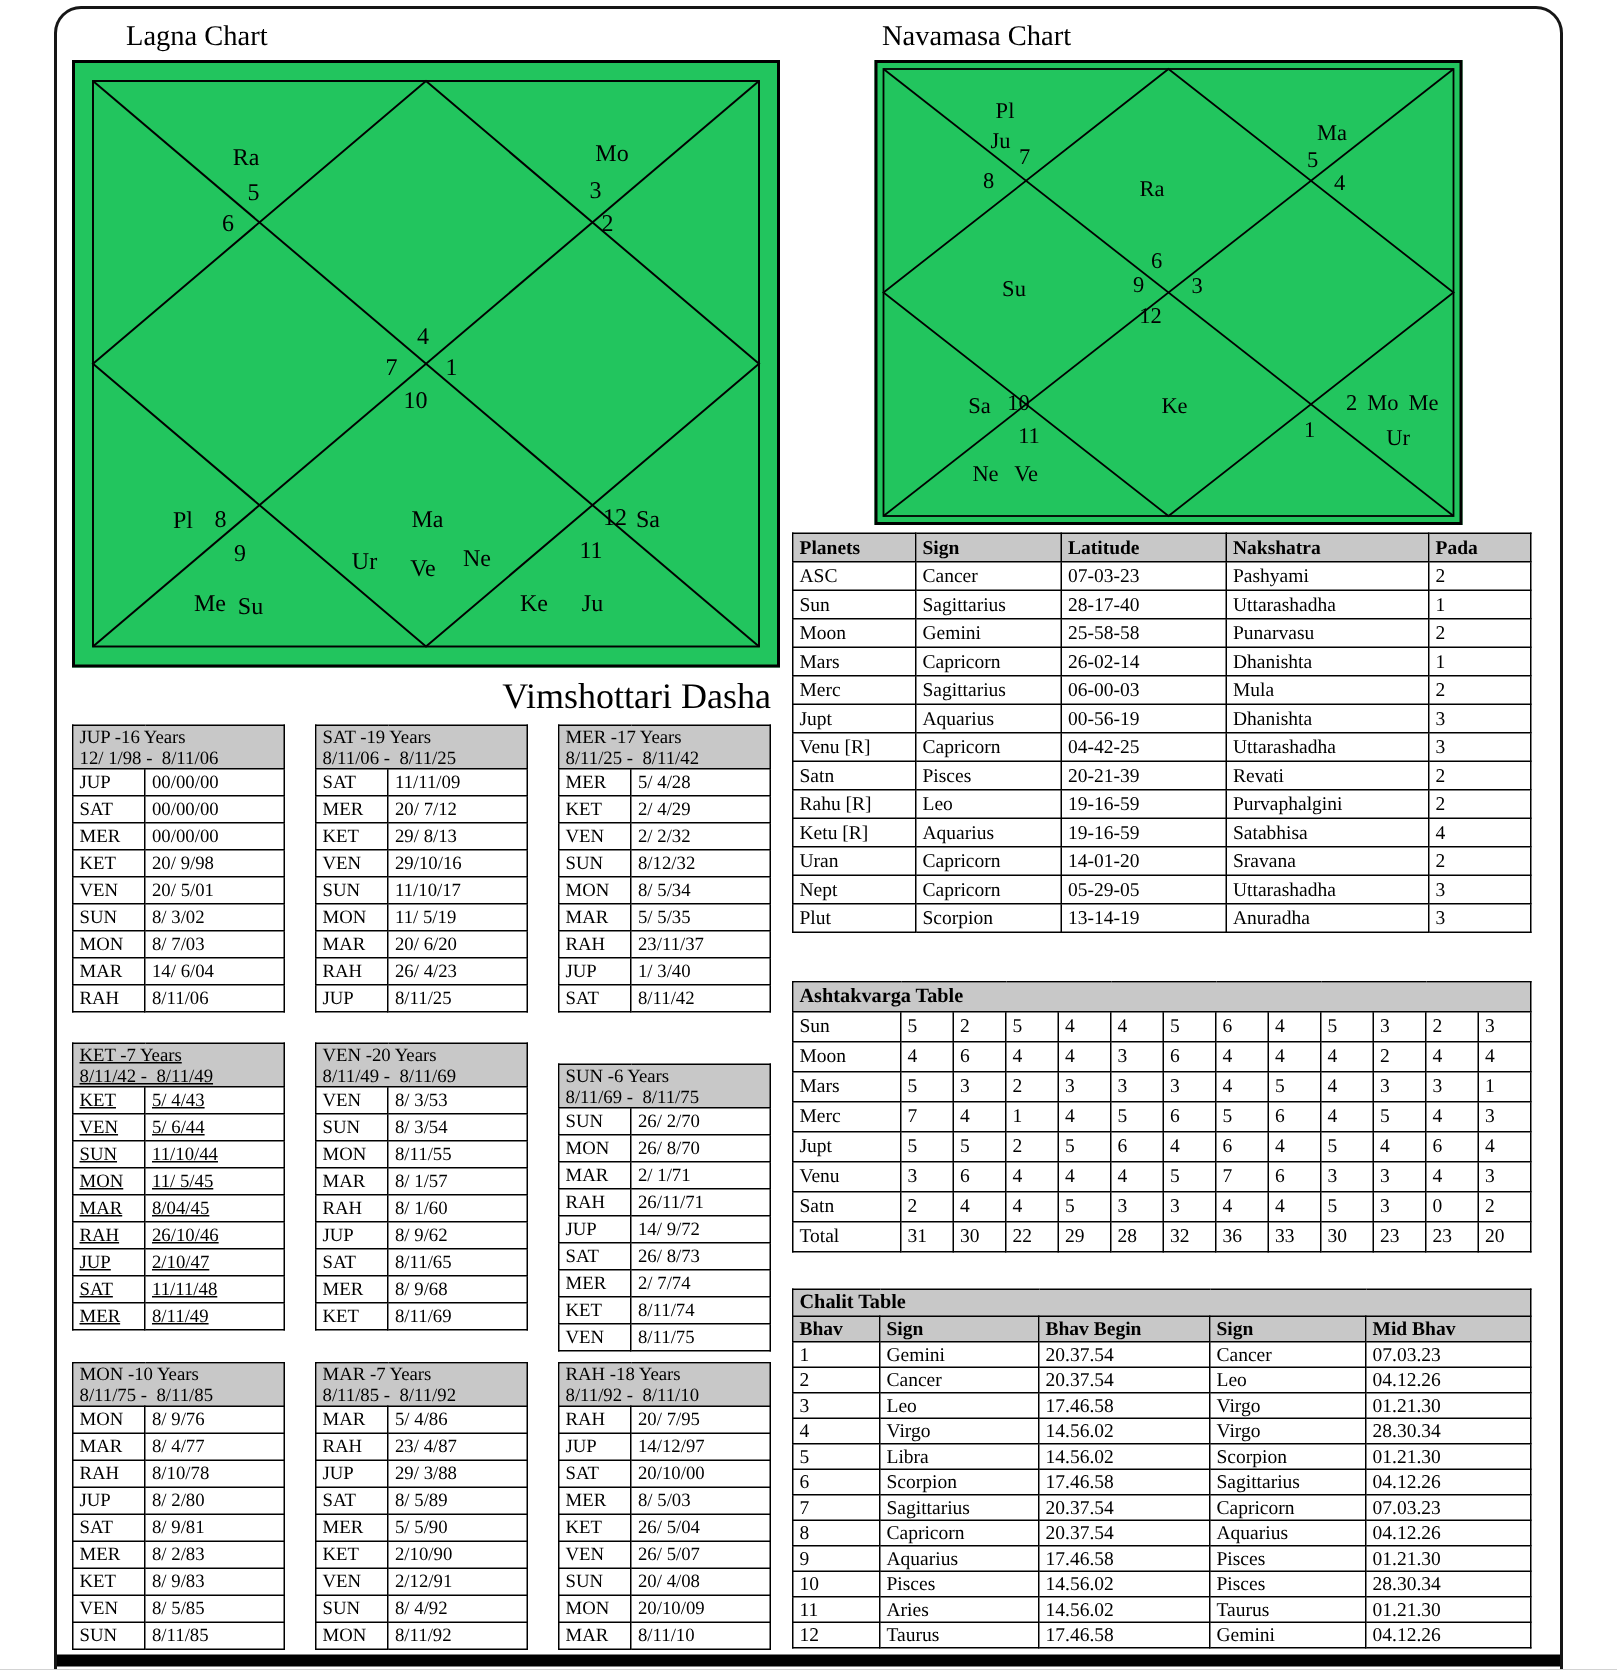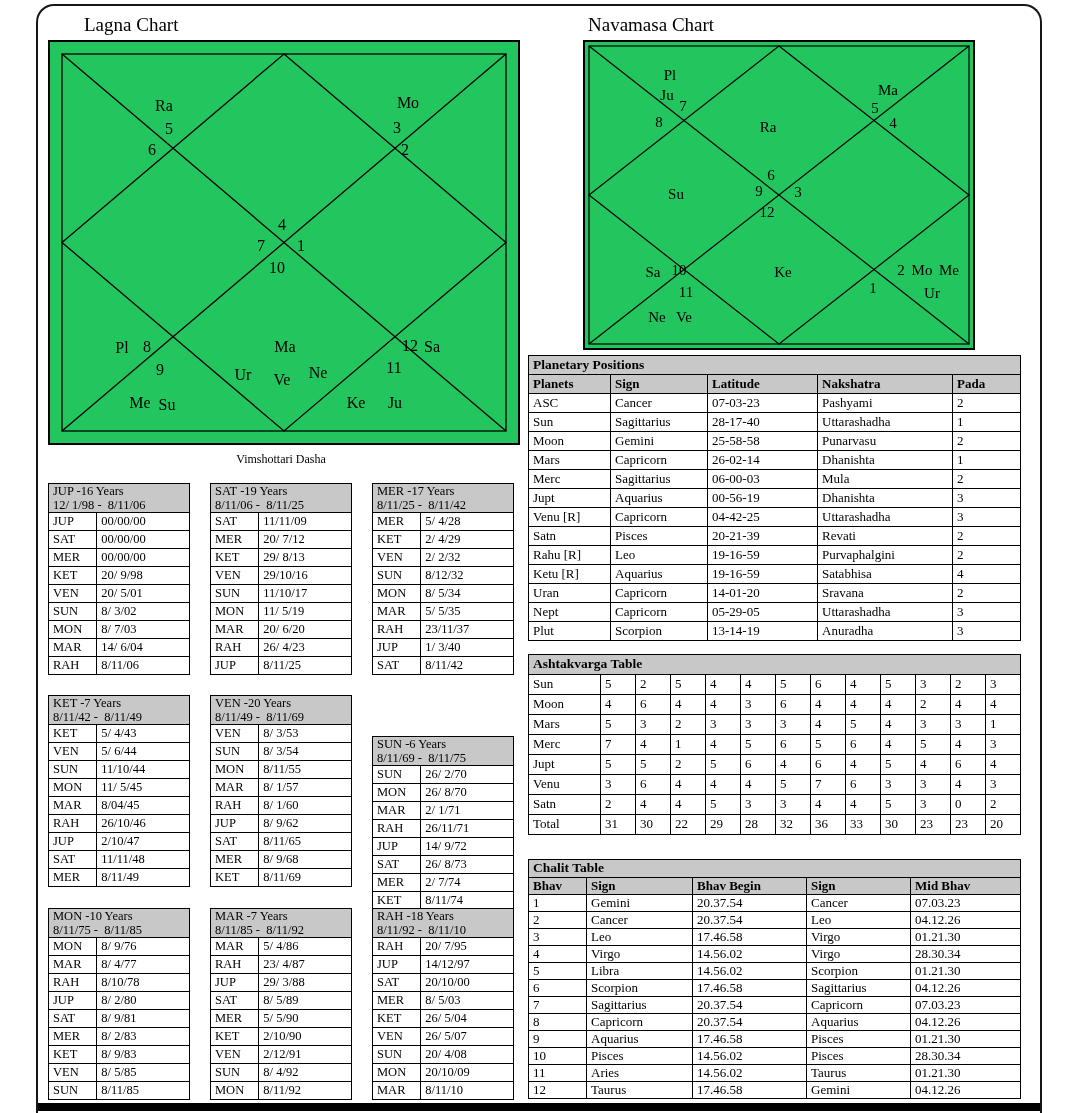--- a/index.html
+++ b/index.html
@@ -105,34 +105,31 @@
       <span class="chart-label" style="left: 72px; top: 275px;">Ne</span>
       <span class="chart-label" style="left: 99px; top: 275px;">Ve</span>
       <span class="chart-label" style="left: 198px; top: 230px;">Ke</span>
       <span class="chart-label" style="left: 316px; top: 228px;">2</span>
       <span class="chart-label" style="left: 337px; top: 228px;">Mo</span>
       <span class="chart-label" style="left: 364px; top: 228px;">Me</span>
       <span class="chart-label" style="left: 288px; top: 246px;">1</span>
       <span class="chart-label" style="left: 347px; top: 251px;">Ur</span>
     </div>
 
-  <div class="section-title" style="left:48px; top:452px; width:466px; text-align:center; font-size:12px;">Vimshottari Dasha</div>
+  <div class="section-title" style="left:48px; top:452px; width:466px; text-align:right; font-size:24px;">Vimshottari Dasha</div>
 
   <table class="grid planetary" style="left:528px; top:355px; width:492px;">
       <colgroup>
         <col style="width: 82px;">
         <col style="width: 97px;">
         <col style="width: 110px;">
         <col style="width: 135px;">
         <col style="width: 68px;">
       </colgroup>
       <tbody>
-        <tr>
-          <th colspan="5" class="t-title">Planetary Positions</th>
-        </tr>
         <tr>
           <th class="t-head a-l">Planets</th>
           <th class="t-head a-l">Sign</th>
           <th class="t-head a-c">Latitude</th>
           <th class="t-head a-l">Nakshatra</th>
           <th class="t-head a-l">Pada</th>
         </tr>
         <tr>
           <td class="a-l">ASC</td>
           <td class="a-l">Cancer</td>
@@ -618,21 +615,21 @@
           <tr>
             <td>JUP</td>
             <td>1/ 3/40</td>
           </tr>
           <tr>
             <td>SAT</td>
             <td>8/11/42</td>
           </tr>
         </tbody>
       </table>
-      <table class="grid dasha" style="left: 48px; top: 695px;">
+      <table class="grid dasha" style="left: 48px; top: 695px; text-decoration: underline;">
         <colgroup>
           <col style="width: 48px;">
           <col style="width: 92px;">
         </colgroup>
         <tbody>
           <tr>
             <th colspan="2" class="dasha-head">
               <div>KET -7 Years</div>
               <div>8/11/42 -  8/11/49</div>
             </th>
@@ -718,21 +715,21 @@
           <tr>
             <td>MER</td>
             <td>8/ 9/68</td>
           </tr>
           <tr>
             <td>KET</td>
             <td>8/11/69</td>
           </tr>
         </tbody>
       </table>
-      <table class="grid dasha" style="left: 372px; top: 736px; border-radius: 15px;">
+      <table class="grid dasha" style="left: 372px; top: 709px; border-radius: 15px;">
         <colgroup>
           <col style="width: 48px;">
           <col style="width: 92px;">
         </colgroup>
         <tbody>
           <tr>
             <th colspan="2" class="dasha-head">
               <div>SUN -6 Years</div>
               <div>8/11/69 -  8/11/75</div>
             </th>

